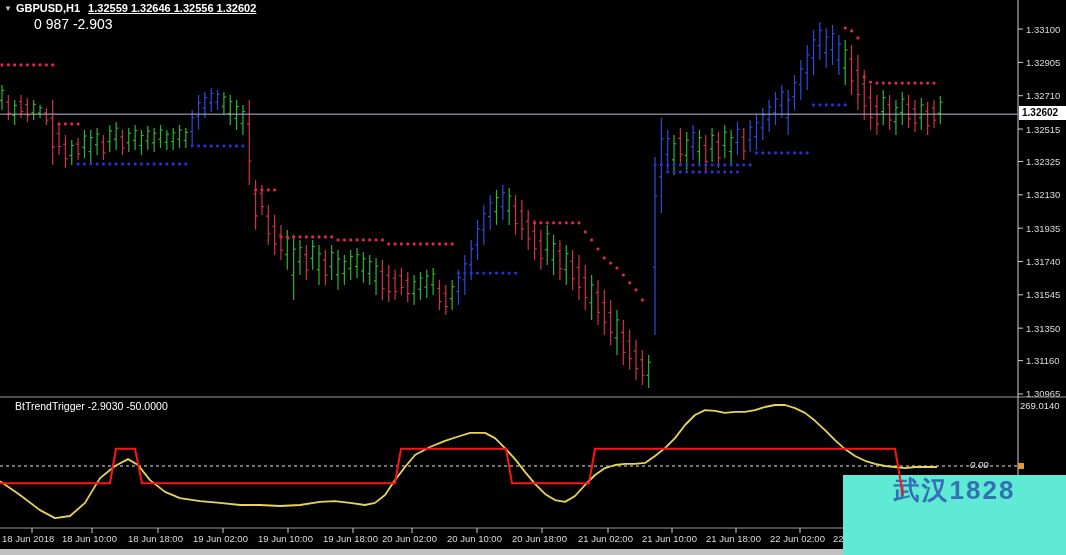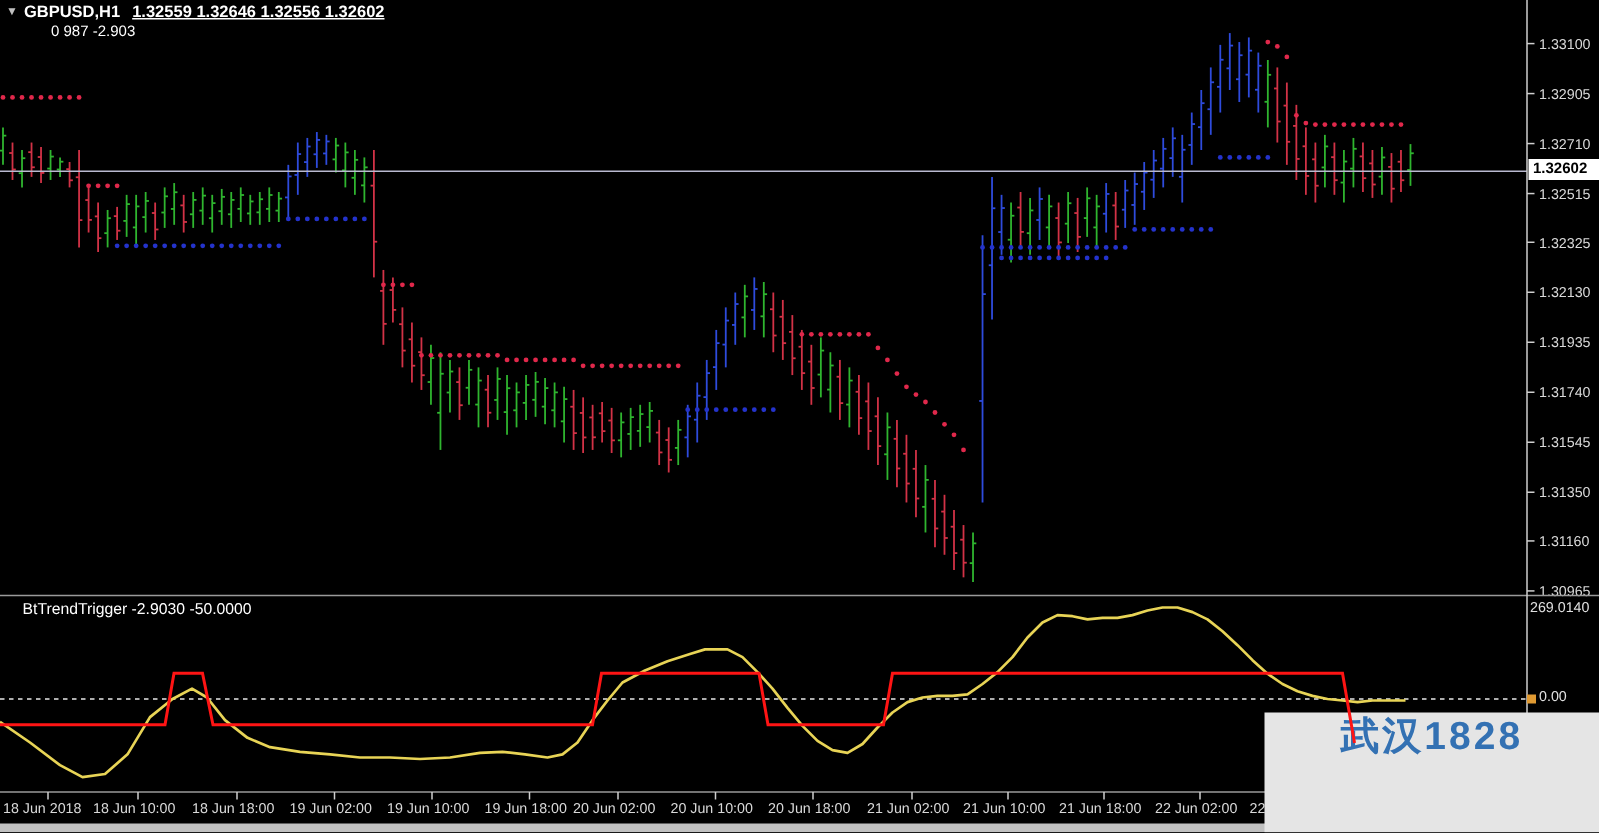--- a/index.html
+++ b/index.html
@@ -4,28 +4,28 @@
 <style>
   html,body{margin:0;padding:0;background:#000;}
   .chart{position:relative;width:1066px;height:555px;background:#000;overflow:hidden;
          font-family:"Liberation Sans",sans-serif;}
   svg{position:absolute;left:0;top:0;}
   #main-svg{z-index:1;}
   .hdr{position:absolute;z-index:3;color:#fff;white-space:nowrap;}
   #symbol-line{left:4px;top:2px;font-size:11px;font-weight:bold;}
   #symbol-line .tri{color:#c0c0c0;font-size:8px;margin-right:4px;vertical-align:1px;}
   #symbol-line .ohlc{margin-left:8px;font-weight:bold;text-decoration:underline;}
-  #sub-line{left:3px;top:16px;font-size:10px;padding-left:31px;}
+  #sub-line{left:3px;top:16px;font-size:14px;padding-left:31px;}
   #ind-title{left:4px;top:400px;font-size:10.5px;padding-left:11px;}
   #price-tag{position:absolute;z-index:3;left:1019px;top:106px;width:46px;height:14px;
              background:#fff;color:#000;font-size:10px;font-weight:bold;padding-left:3px;line-height:14px;}
   #ind-max{position:absolute;z-index:3;left:1020px;top:400px;font-size:9.5px;color:#e0e0e0;}
-  #ind-zero{position:absolute;z-index:3;left:1026px;top:459px;font-size:9.5px;color:#e0e0e0;}
+  #ind-zero{position:absolute;z-index:3;left:970px;top:459px;font-size:9.5px;color:#e0e0e0;font-style:italic;}
   #ind-zero-marker{position:absolute;z-index:3;left:1018px;top:463px;width:6px;height:6px;background:#e09a32;}
-  #watermark{position:absolute;z-index:5;left:843px;top:475px;width:223px;height:80px;background:#e5e5e5;
+  #watermark{position:absolute;z-index:5;left:843px;top:475px;width:223px;height:80px;background:#5eead4;
              color:#3371b3;font-weight:bold;overflow:hidden;}
   #watermark .wm1{font-size:26px;letter-spacing:2px;text-align:center;margin-top:1px;line-height:28px;}
   #watermark .wm2{font-size:30px;letter-spacing:1px;text-align:center;margin-top:-2px;line-height:32px;}
   #overlay-svg{z-index:6;pointer-events:none;}
 </style>
 </head>
 <body>
 
 <div class="chart">
   <svg id="main-svg" width="1066" height="555">

